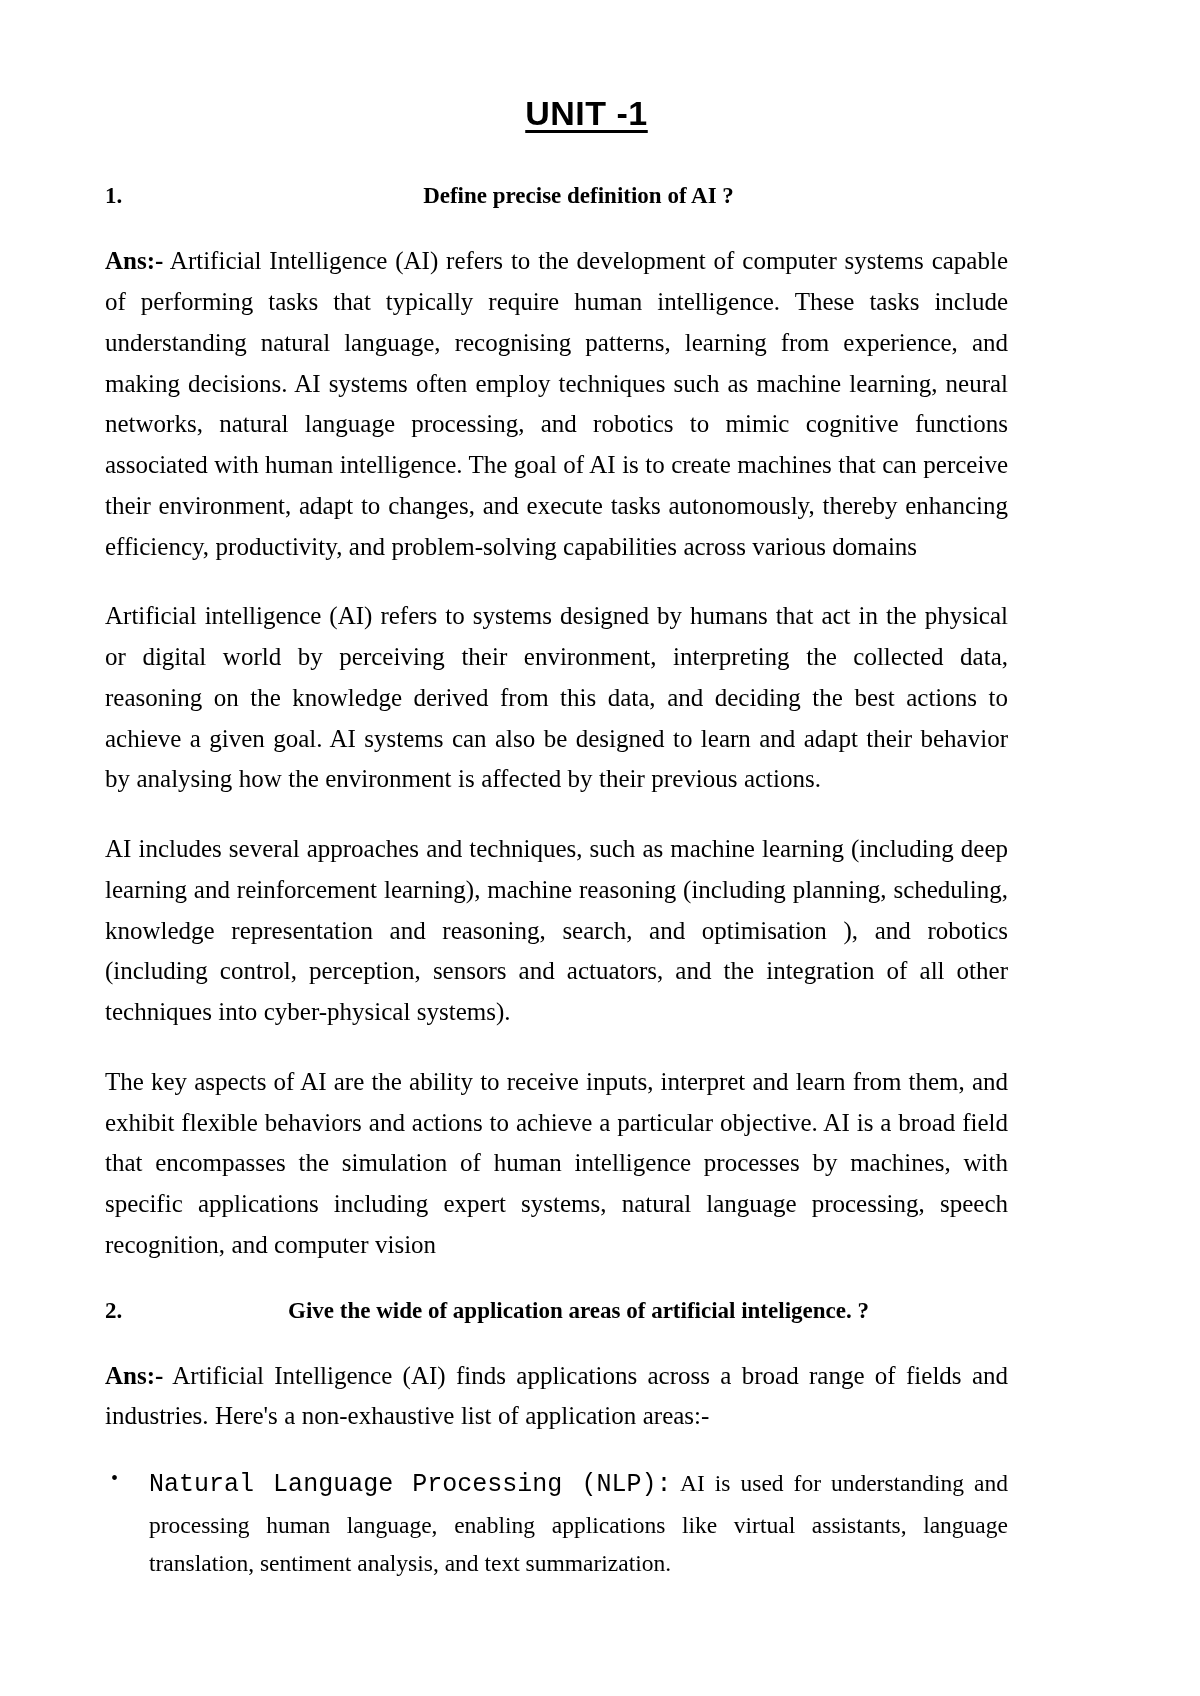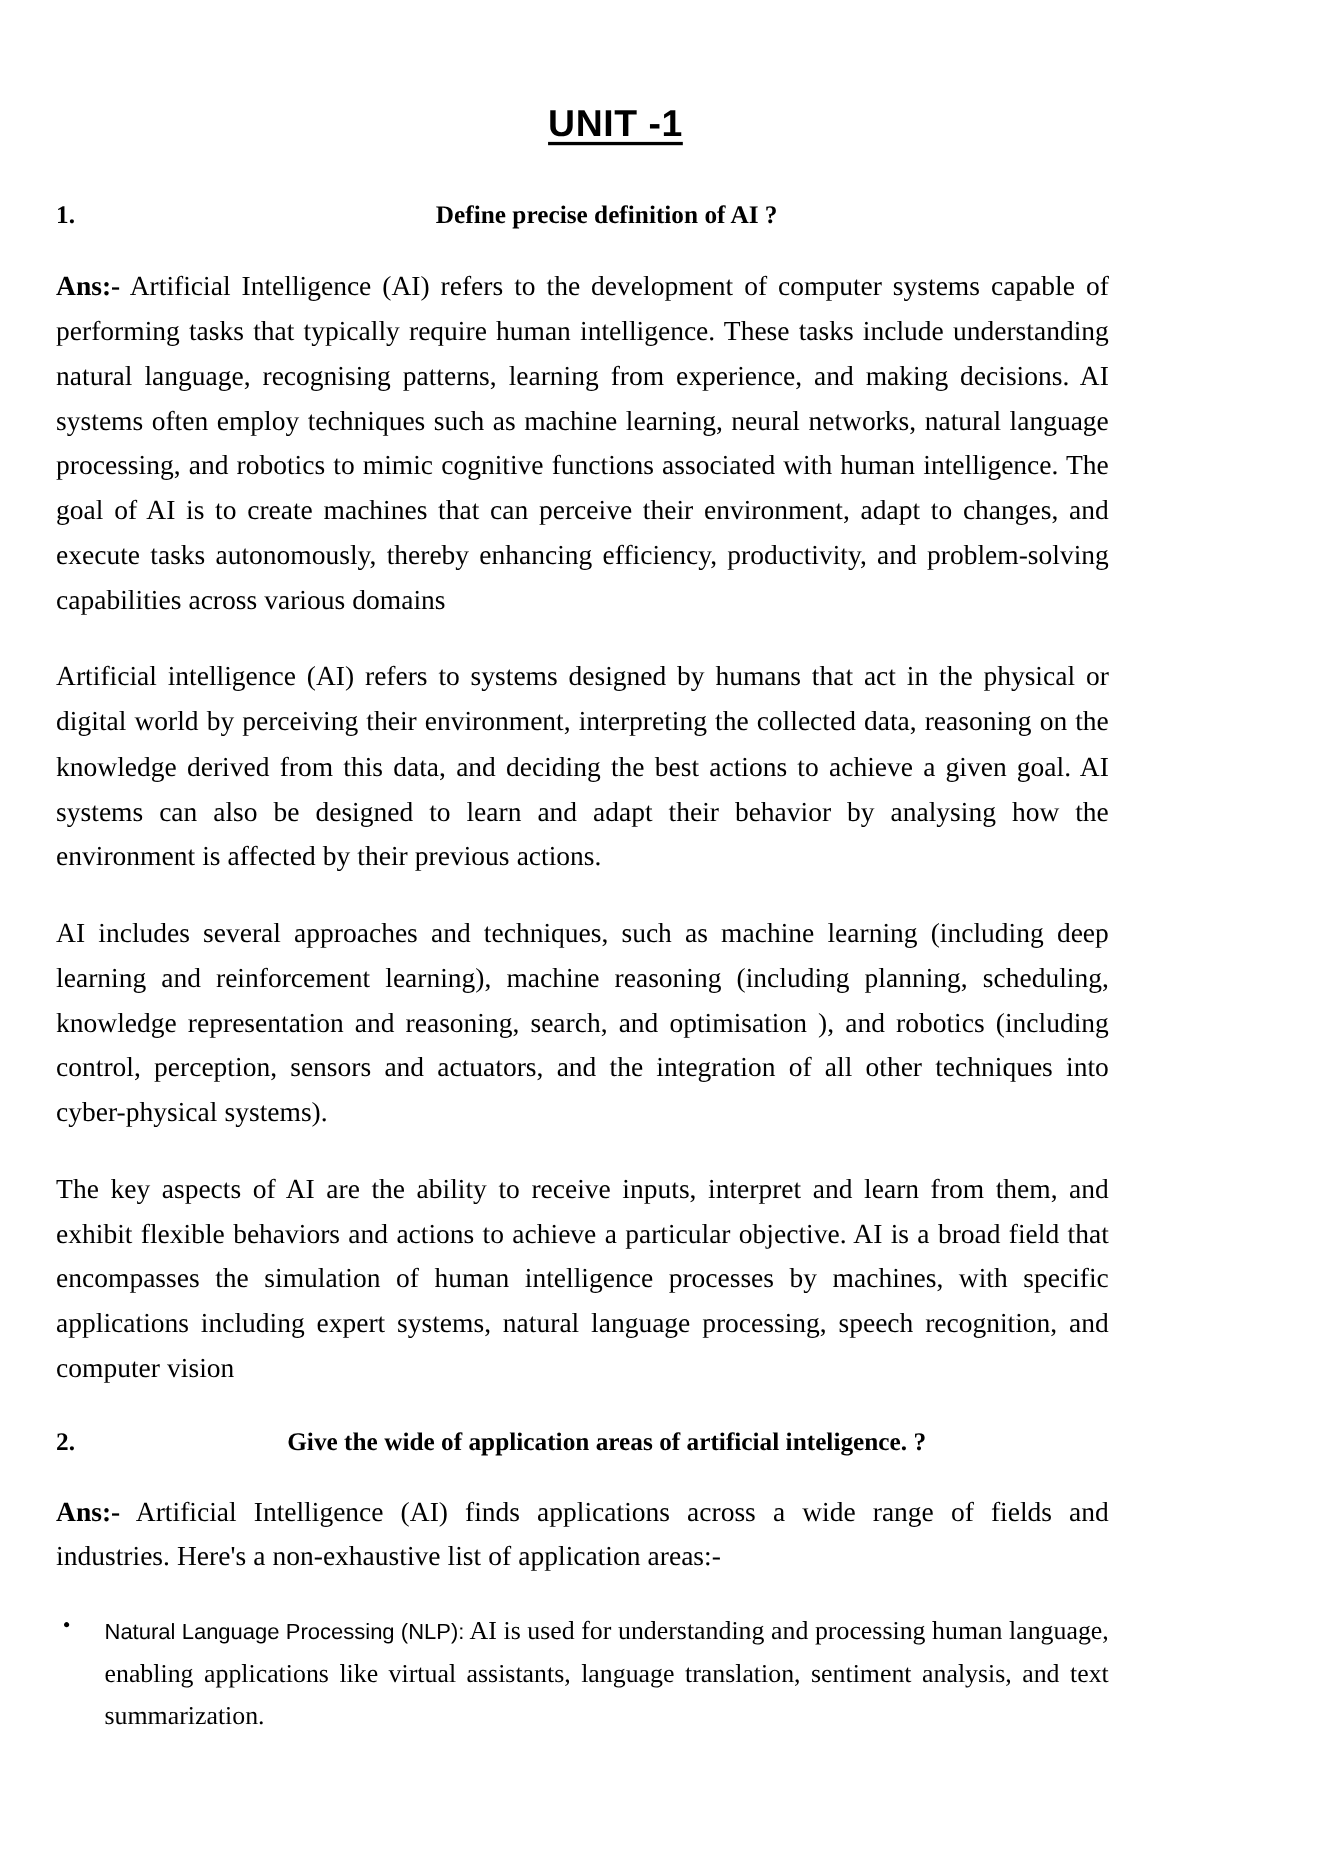--- a/index.html
+++ b/index.html
@@ -10,21 +10,21 @@
     background: #ffffff;
     font-family: "Liberation Serif", "DejaVu Serif", serif;
     color: #000000;
     -webkit-font-smoothing: antialiased;
   }
 
   .page {
     position: relative;
     width: 1200px;
     height: 1284px;
-    padding: 95px 192px 40px 51px;
+    padding: 95px 192px 40px 105px;
     background: #ffffff;
   }
 
   .doc-title {
     font-family: "Liberation Sans", "DejaVu Sans", sans-serif;
     font-weight: bold;
     font-size: 34px;
     letter-spacing: 0.5px;
     text-align: center;
     text-decoration: underline;
@@ -77,23 +77,23 @@
   }
   ul.bullets > li::before {
     content: "\2022";
     position: absolute;
     left: 6px;
     top: -2px;
     font-family: "Liberation Serif", "DejaVu Serif", serif;
     font-size: 20px;
   }
   .term {
-    font-family: Liberation Sans, sans-serif;
+    font-family: Liberation Mono, monospace;
     font-weight: normal;
-    font-size: 20px;
+    font-size: 25px;
   }
 </style>
 </head>
 <body>
 
 <div class="page">
 
   <h1 class="doc-title">UNIT -1</h1>
 
   <div class="q-heading">
@@ -107,19 +107,19 @@
 
   <p class="body">AI includes several approaches and techniques, such as machine learning (including deep learning and reinforcement learning), machine reasoning (including planning, scheduling, knowledge representation and reasoning, search, and optimisation ), and robotics (including control, perception, sensors and actuators, and the integration of all other techniques into cyber-physical systems).</p>
 
   <p class="body">The key aspects of AI are the ability to receive inputs, interpret and learn from them, and exhibit flexible behaviors and actions to achieve a particular objective. AI is a broad field that encompasses the simulation of human intelligence processes by machines, with specific applications including expert systems, natural language processing, speech recognition, and computer vision</p>
 
   <div class="q-heading">
     <span class="q-num">2.</span>
     <span class="q-text">Give the wide of application areas of artificial inteligence. ?</span>
   </div>
 
-  <p class="body tight"><span class="lead">Ans:-</span><span> Artificial Intelligence (AI) finds applications across a wide range of fields and industries. Here's a non-exhaustive list of application areas:-</span></p>
+  <p class="body tight"><span class="lead">Ans:-</span><span> Artificial Intelligence (AI) finds applications across a broad range of fields and industries. Here's a non-exhaustive list of application areas:-</span></p>
 
   <ul class="bullets">
     <li><span class="term">Natural Language Processing (NLP):</span><span> AI is used for understanding and processing human language, enabling applications like virtual assistants, language translation, sentiment analysis, and text summarization.</span></li>
   </ul>
 
 </div>
 
 </body></html>

